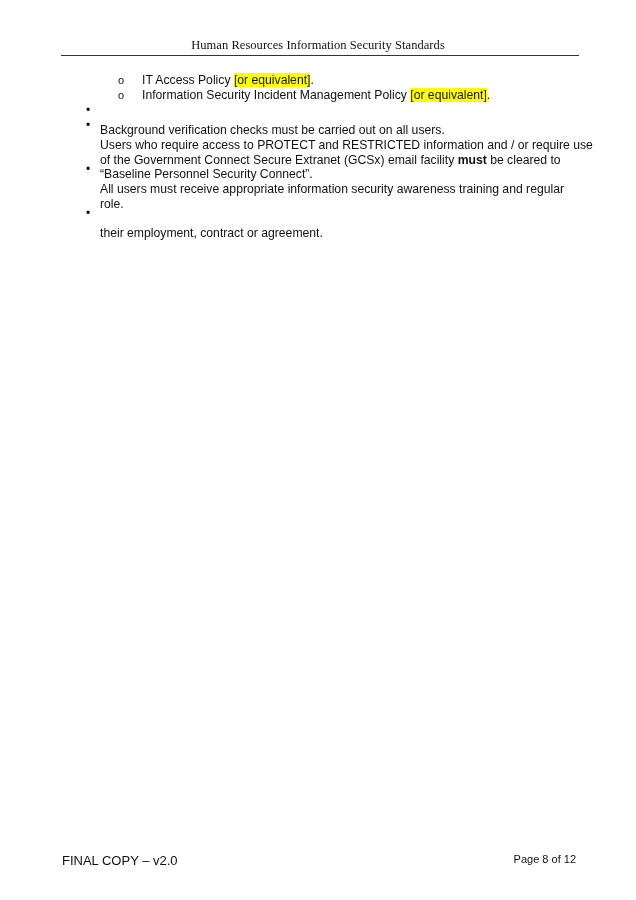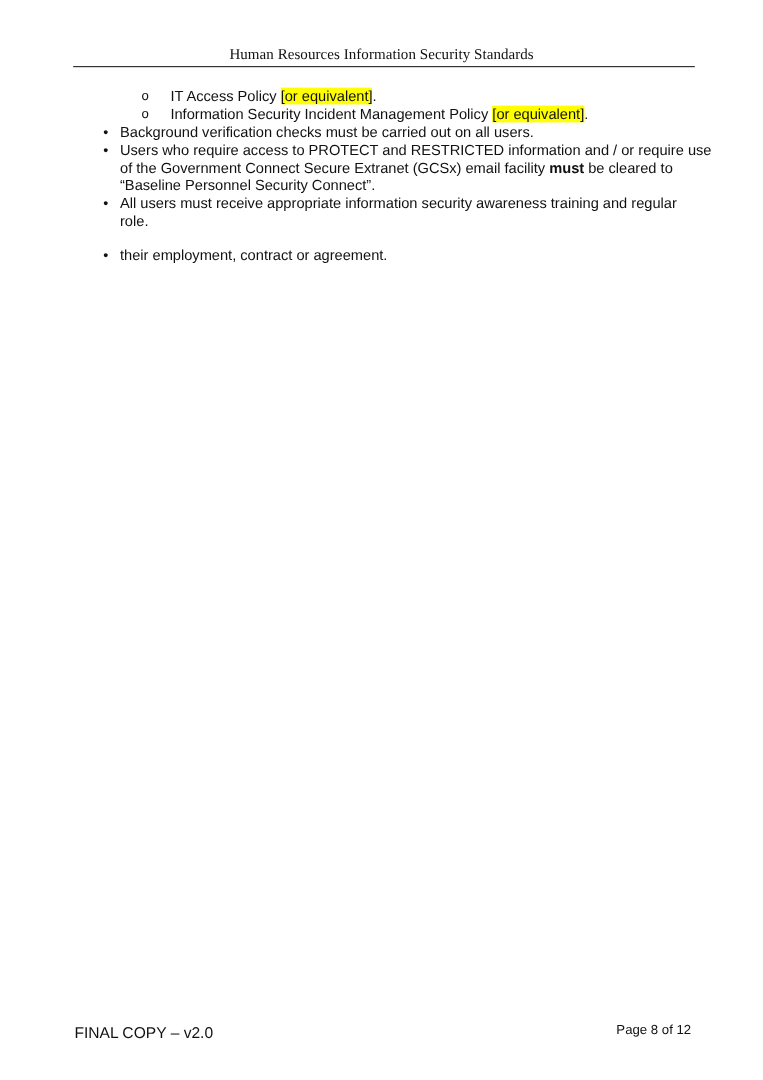--- a/index.html
+++ b/index.html
@@ -9,21 +9,21 @@
                   font-size: 12.5px; letter-spacing: 0.05px; font-family: Liberation Serif, serif; }
   .header-rule { position: absolute; top: 55px; left: 61px; width: 518px; height: 0;
                  border-top: 1.5px solid #333; }
   .content { position: absolute; top: 73px; left: 0; width: 636px; font-size: 12.2px; line-height: 14.6px; }
   .sub { position: absolute; left: 118px; }
   .sub .marker { position: absolute; left: 0; top: 0; font-size: 11px; }
   .sub .txt { position: absolute; left: 24px; white-space: nowrap; }
   .hl { background: #ffff00; }
   .bul { position: absolute; left: 86px; width: 500px; }
   .bul .dot { position: absolute; left: 0; top: 0; font-size: 12px; }
-  .bul .txt { position: absolute; left: 14px; width: 480px; }
+  .bul .txt { position: absolute; left: 14px; width: 480px; margin-top: 20px; }
   .bul .line { display: block; white-space: nowrap; }
   .footer-left { position: absolute; top: 853px; left: 62px; font-size: 13px; }
   .footer-right { position: absolute; top: 853px; right: 60px; font-size: 11px; }
 </style>
 </head>
 <body>
 
 <div>
   <div class="header-title">Human Resources Information Security Standards</div>
   <div class="header-rule"></div>

